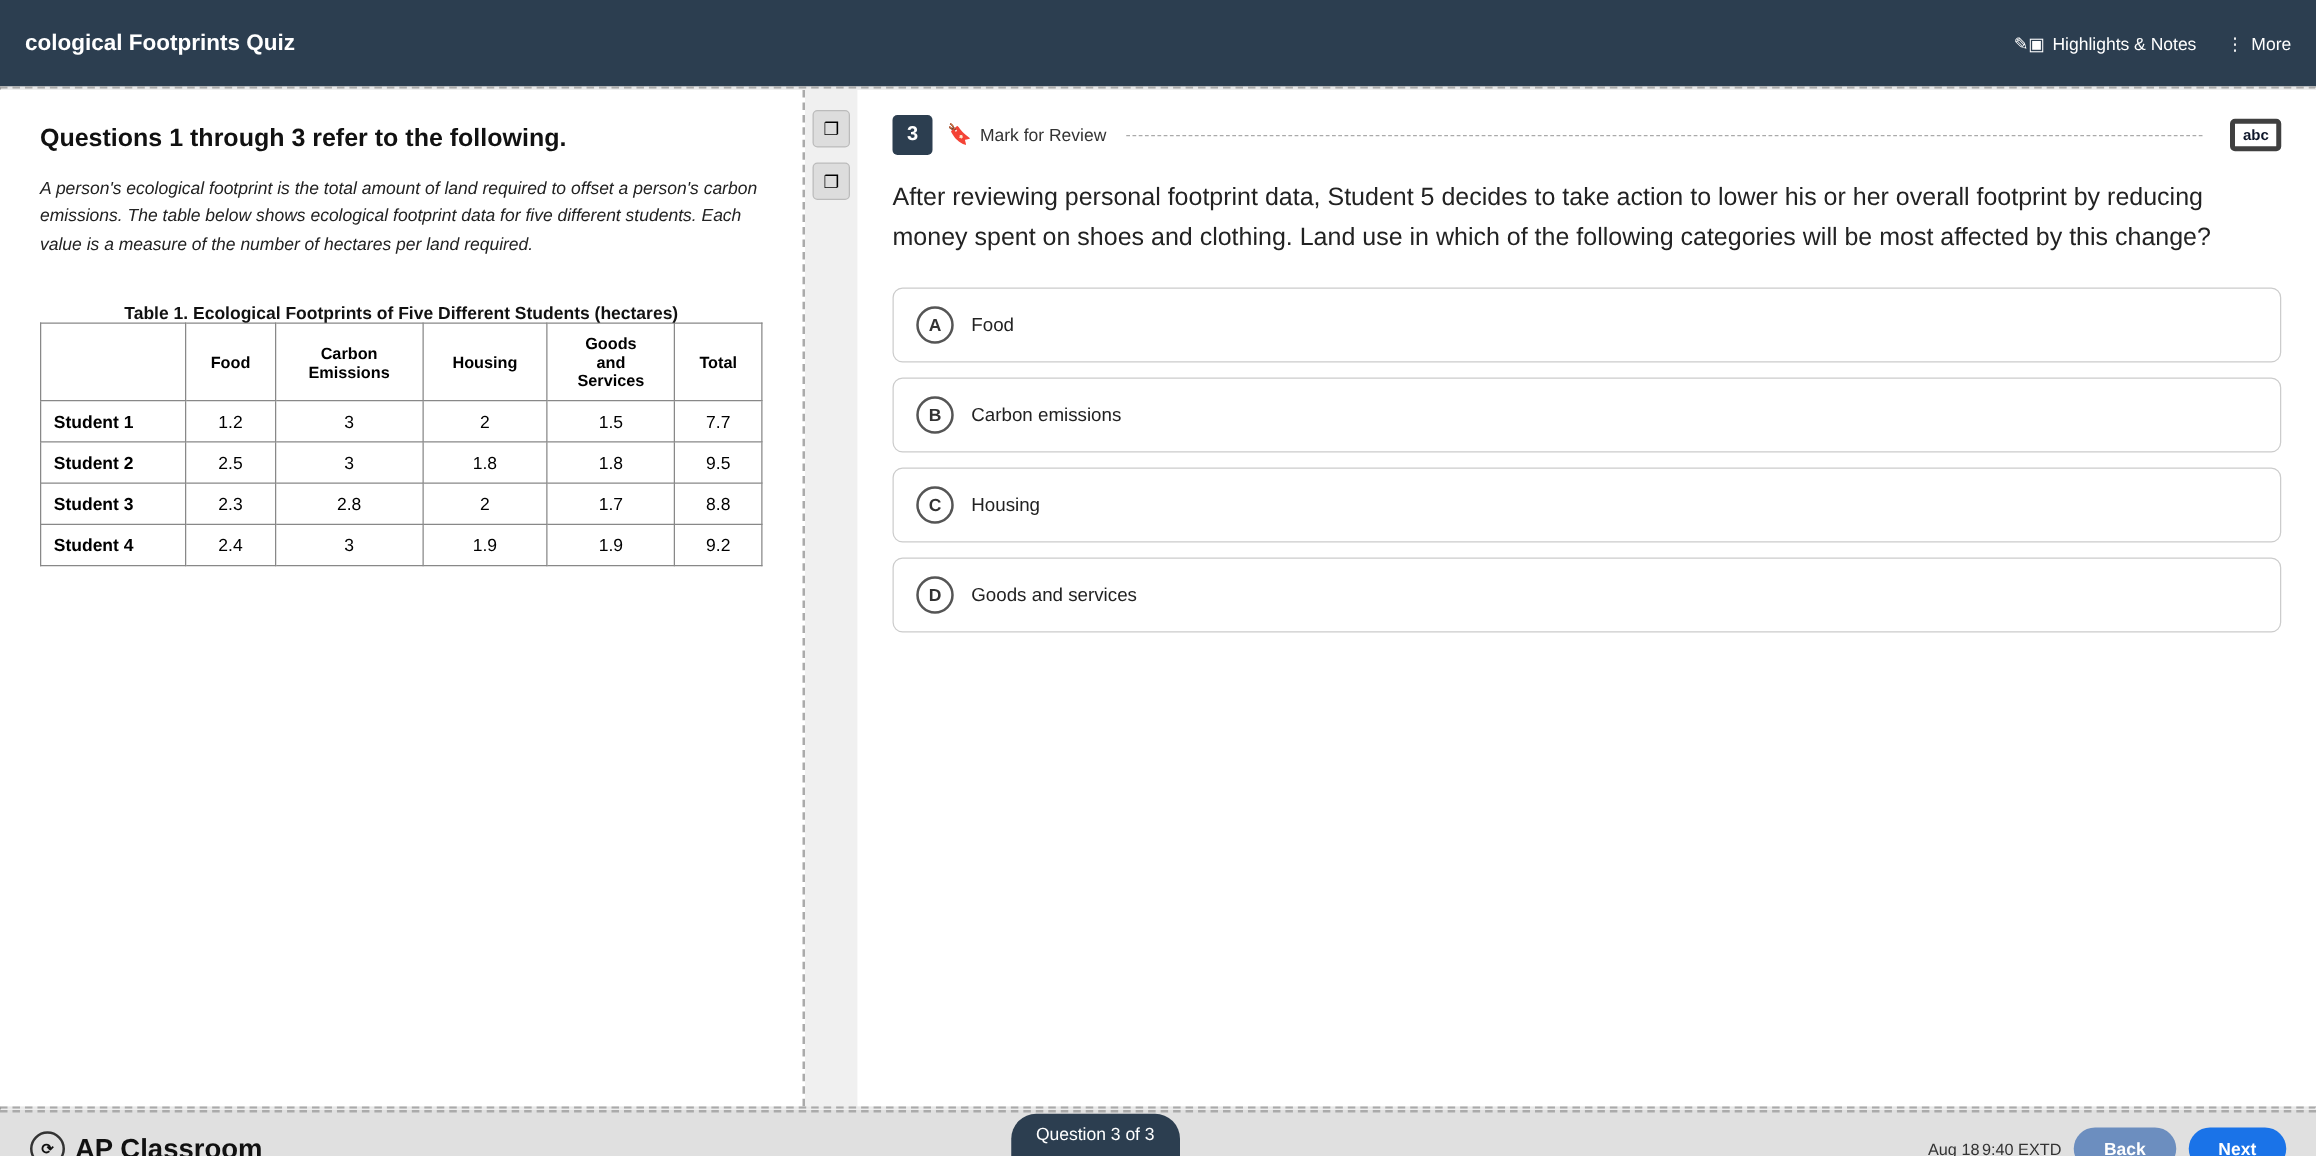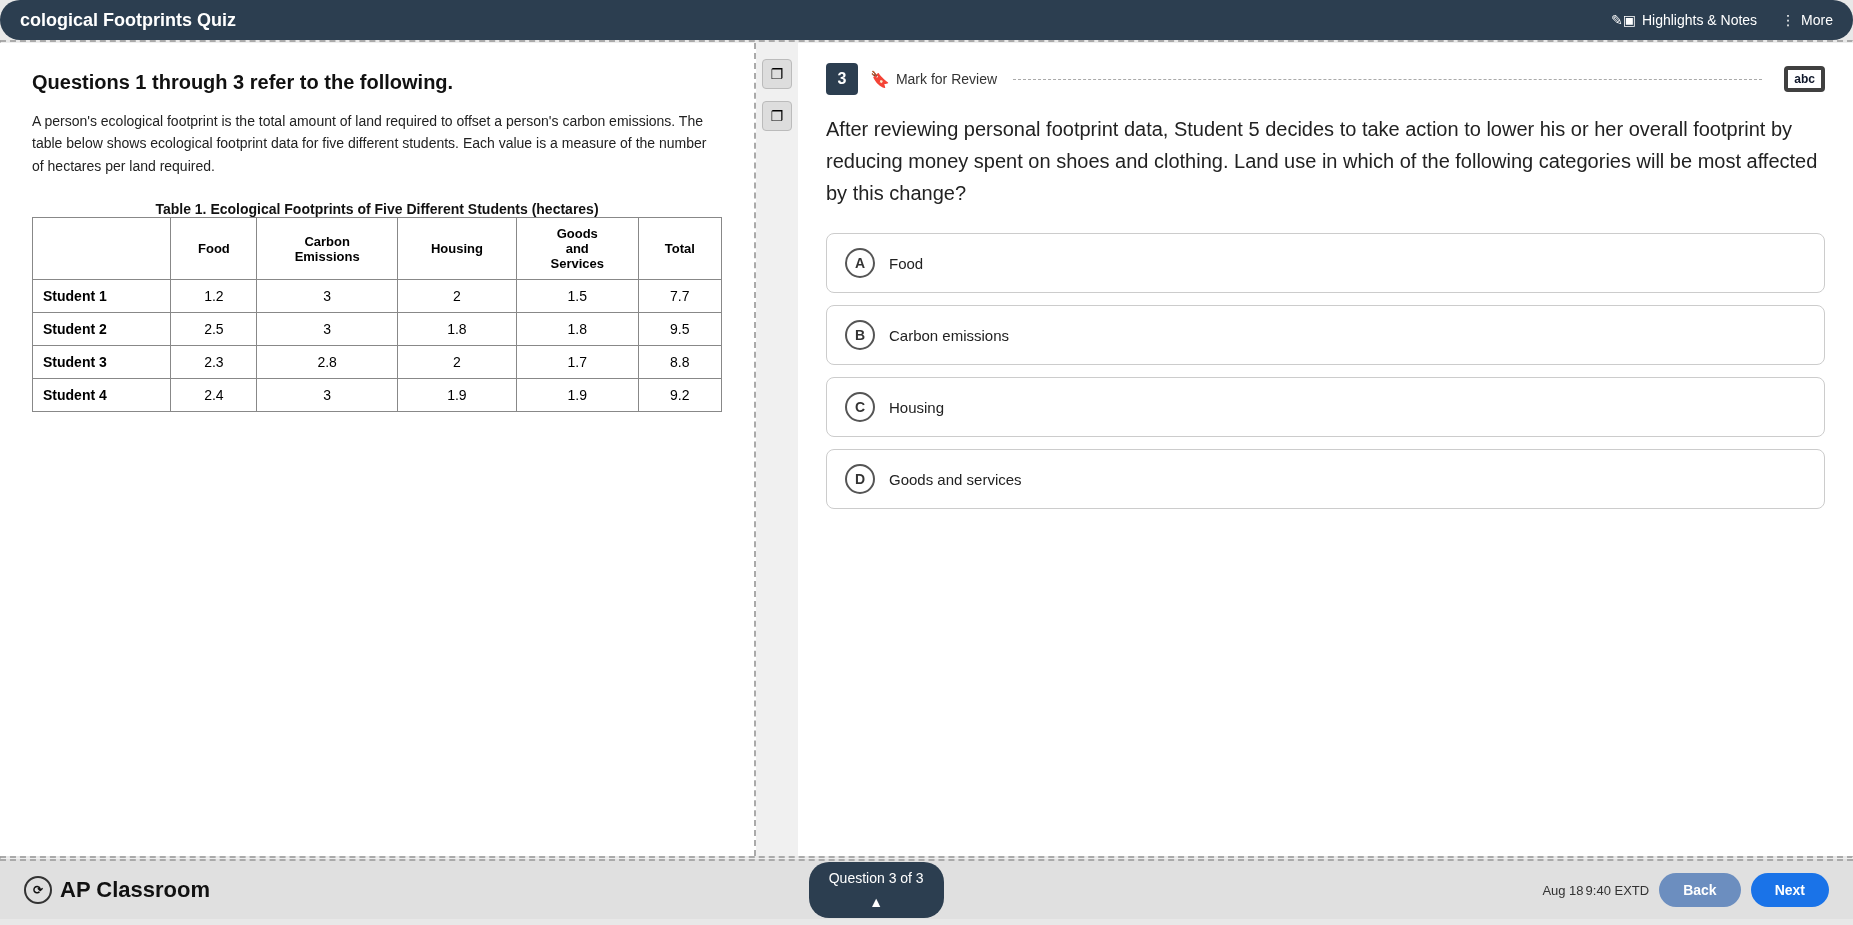--- a/index.html
+++ b/index.html
@@ -8,26 +8,25 @@
       background: #e8e8e8;
       width: 1853px;
       min-height: 925px;
       overflow: hidden;
     }
 
     
     .top-bar {
       background: #2c3e50;
       color: white;
-      height: 40px;
+      height: 69px;
       display: flex;
       align-items: center;
       justify-content: space-between;
       padding: 0 20px;
-      border-radius: 26px;
     }
     .top-bar-title {
       font-size: 18px;
       font-weight: bold;
       color: white;
     }
     .top-bar-right {
       display: flex;
       align-items: center;
       gap: 24px;
@@ -45,39 +44,40 @@
 
     
     .main-content {
       display: flex;
       height: calc(925px - 52px - 60px);
       background: #f5f5f5;
     }
 
     
     .left-panel {
-      width: 756px;
+      width: 644px;
       padding: 28px 32px;
       border-right: 2px dashed #aaa;
       overflow-y: auto;
       background: white;
     }
 
     .questions-header {
       font-size: 20px;
       font-weight: bold;
       margin-bottom: 16px;
       color: #111;
     }
 
     .passage-text {
       font-size: 14px;
       line-height: 1.6;
       color: #222;
-      margin-bottom: 24px;
+      margin-bottom: 36px;
+      font-style: italic;
     }
 
     .table-title {
       font-weight: bold;
       font-size: 14px;
       text-align: center;
       color: #111;
     }
 
     .eco-table {

